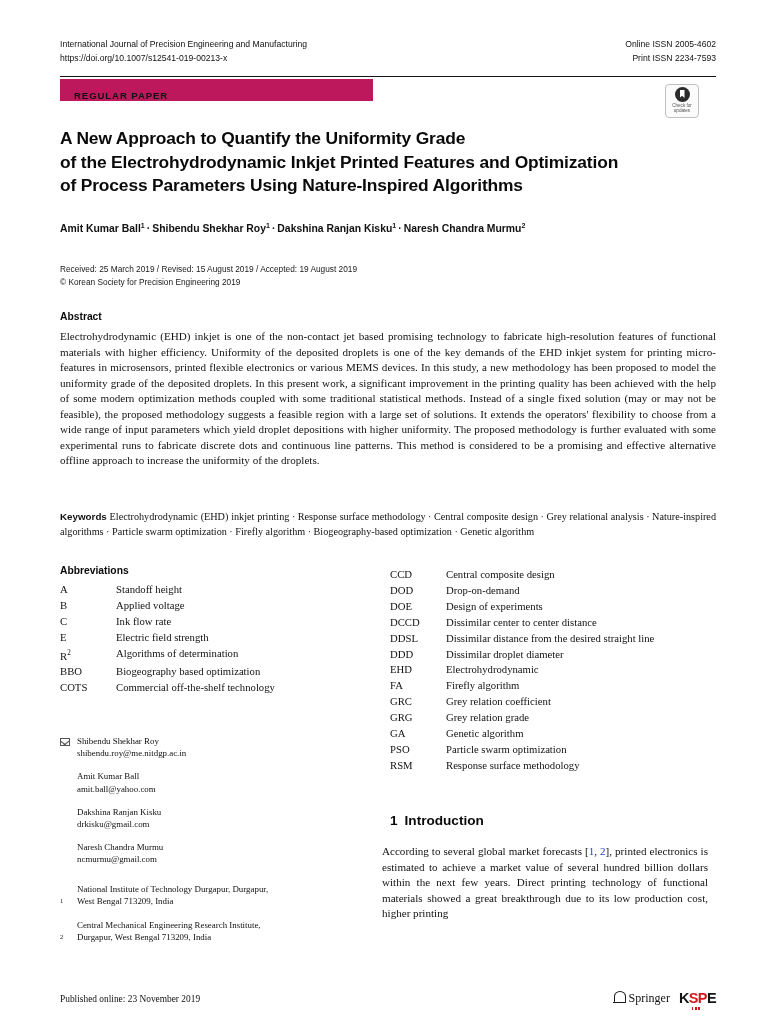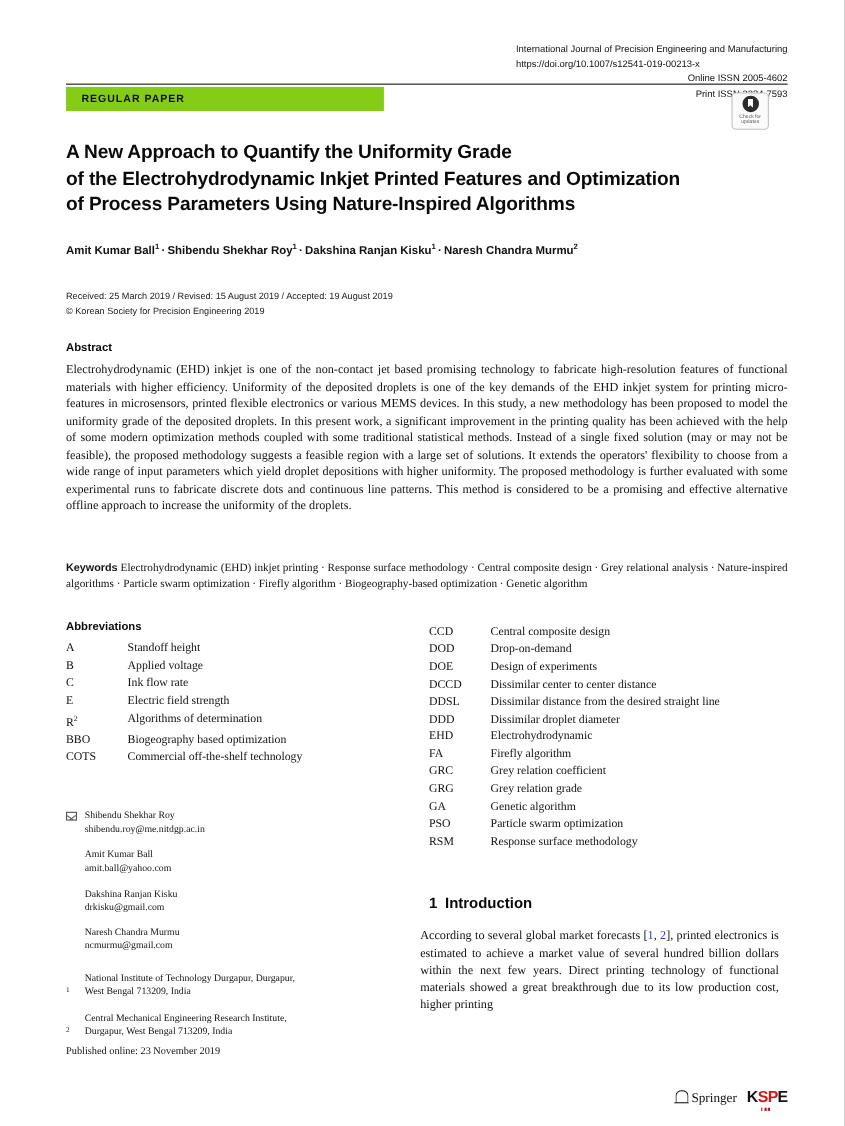--- a/index.html
+++ b/index.html
@@ -25,22 +25,21 @@
   }
 
   
   .hdr {
     position: absolute;
     left: 0;
     top: 38px;
     width: 656px;
     display: flex;
     justify-content: space-between;
-    align-items: flex-end;
-    flex-direction: column;
+    align-items: center;
   }
   .hdr-left, .hdr-right {
     font-family: "Liberation Sans", sans-serif;
     font-size: 8.6px;
     line-height: 13.5px;
     color: #111;
   }
   .hdr-right { text-align: right; }
 
   .hdr-rule {
@@ -49,25 +48,25 @@
     top: 76px;
     width: 656px;
     height: 1.4px;
     background: #141414;
   }
 
   .banner {
     position: absolute;
     left: 0;
     top: 79px;
-    width: 289px;
+    width: 313px;
     height: 22px;
-    background: #84cc16;
+    background: #be185d;
     display: flex;
-    align-items: center;
+    align-items: flex-end;
   }
   .banner span {
     font-family: "Liberation Sans", sans-serif;
     font-size: 9.6px;
     font-weight: bold;
     letter-spacing: 0.9px;
     color: #111;
     padding-left: 14px;
   }
 
@@ -285,21 +284,21 @@
     line-height: 15.6px;
     text-align: justify;
     color: #111;
   }
   .cite { color: #2440c8; }
 
   
   .pub {
     position: absolute;
     left: 0;
-    top: 951px;
+    top: 994px;
     font-size: 9.4px;
     color: #111;
   }
   .logos {
     position: absolute;
     right: 0;
     top: 990px;
     display: flex;
     gap: 9px;
   }

